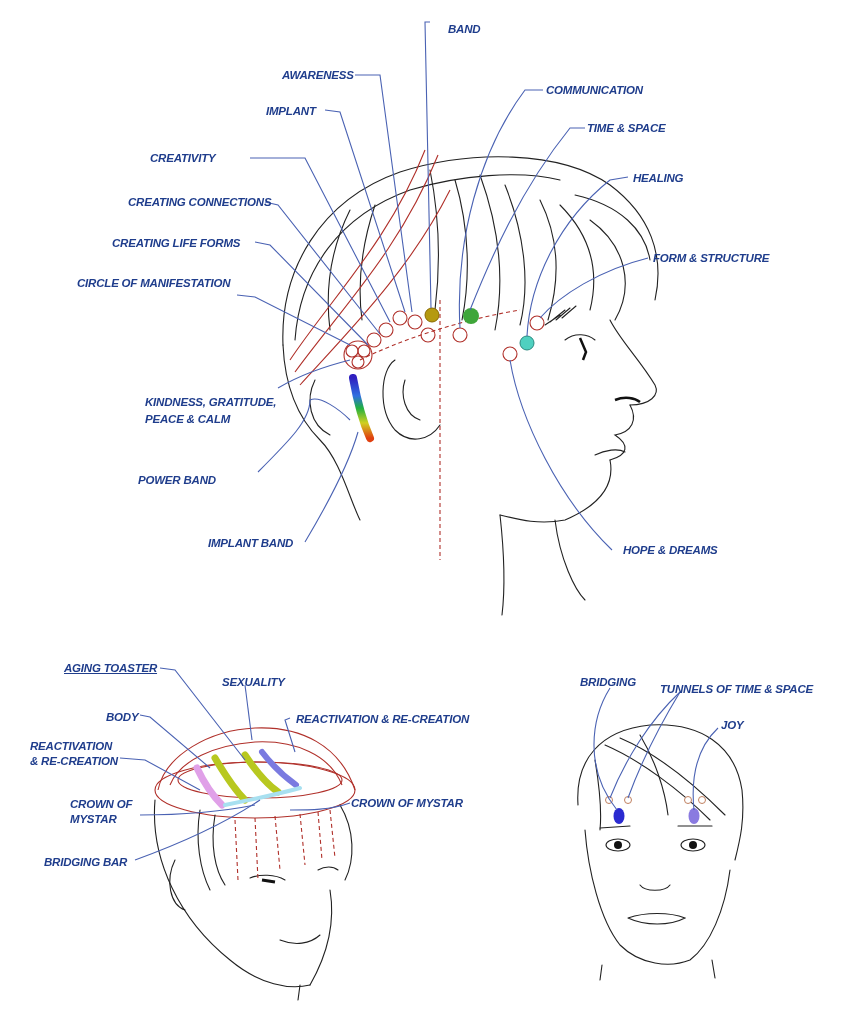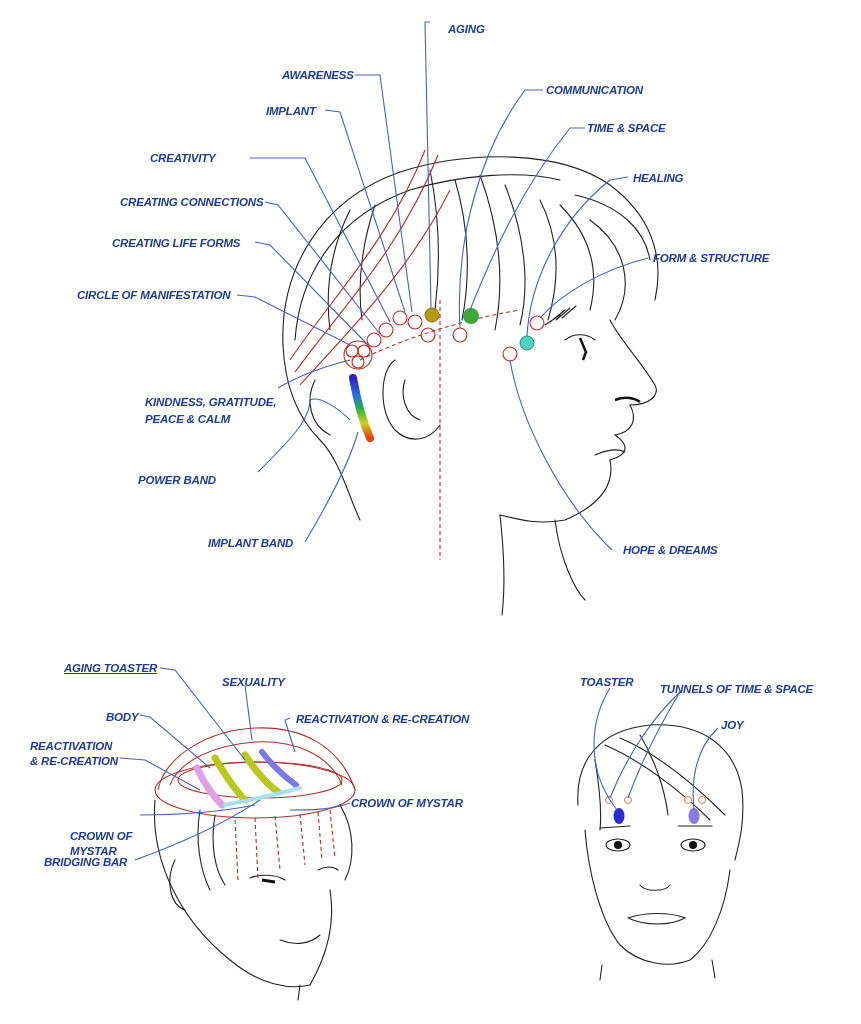--- a/index.html
+++ b/index.html
@@ -176,42 +176,42 @@
 
   <g>
     <path class="lead" d="M610,688 C590,720 585,770 617,810"></path>
     <path class="lead" d="M680,692 C650,720 625,760 610,798"></path>
     <path class="lead" d="M680,692 C660,725 640,765 628,798"></path>
     <path class="lead" d="M718,728 C700,745 690,770 694,810"></path>
   </g>
 </svg>
 
 <div class="lbl" style="left:282px;top:68px;">AWARENESS</div>
-<div class="lbl" style="left:448px;top:22px;">AGING</div>
+<div class="lbl" style="left:448px;top:22px;">BAND</div>
 <div class="lbl" style="left:266px;top:104px;">IMPLANT</div>
 <div class="lbl" style="left:546px;top:83px;">COMMUNICATION</div>
 <div class="lbl" style="left:587px;top:121px;">TIME &amp; SPACE</div>
 <div class="lbl" style="left:150px;top:151px;">CREATIVITY</div>
 <div class="lbl" style="left:633px;top:171px;">HEALING</div>
-<div class="lbl" style="left:120px;top:195px;">CREATING CONNECTIONS</div>
+<div class="lbl" style="left:128px;top:195px;">CREATING CONNECTIONS</div>
 <div class="lbl" style="left:112px;top:236px;">CREATING LIFE FORMS</div>
 <div class="lbl" style="left:653px;top:251px;">FORM &amp; STRUCTURE</div>
-<div class="lbl" style="left:77px;top:288px;">CIRCLE OF MANIFESTATION</div>
+<div class="lbl" style="left:77px;top:276px;">CIRCLE OF MANIFESTATION</div>
 <div class="lbl multi" style="left:145px;top:394px;line-height:17px;">KINDNESS, GRATITUDE,
 PEACE &amp; CALM</div>
 <div class="lbl" style="left:138px;top:473px;">POWER BAND</div>
 <div class="lbl" style="left:208px;top:536px;">IMPLANT BAND</div>
 <div class="lbl" style="left:623px;top:543px;">HOPE &amp; DREAMS</div>
 
 <div class="lbl" style="left:64px;top:661px;text-decoration:underline;">AGING TOASTER</div>
 <div class="lbl" style="left:222px;top:675px;">SEXUALITY</div>
 <div class="lbl" style="left:106px;top:710px;">BODY</div>
 <div class="lbl" style="left:296px;top:712px;">REACTIVATION &amp; RE-CREATION</div>
 <div class="lbl multi" style="left:30px;top:739px;line-height:15px;">REACTIVATION
 &amp; RE-CREATION</div>
-<div class="lbl multi" style="left:70px;top:797px;line-height:15px;margin-top:32px;">CROWN OF
+<div class="lbl multi" style="left:70px;top:797px;line-height:15px;">CROWN OF
 MYSTAR</div>
 <div class="lbl" style="left:351px;top:796px;">CROWN OF MYSTAR</div>
 <div class="lbl" style="left:44px;top:855px;">BRIDGING BAR</div>
 
-<div class="lbl" style="left:580px;top:675px;">TOASTER</div>
+<div class="lbl" style="left:580px;top:675px;">BRIDGING</div>
 <div class="lbl" style="left:660px;top:682px;">TUNNELS OF TIME &amp; SPACE</div>
 <div class="lbl" style="left:721px;top:718px;">JOY</div>
 
 </body></html>

